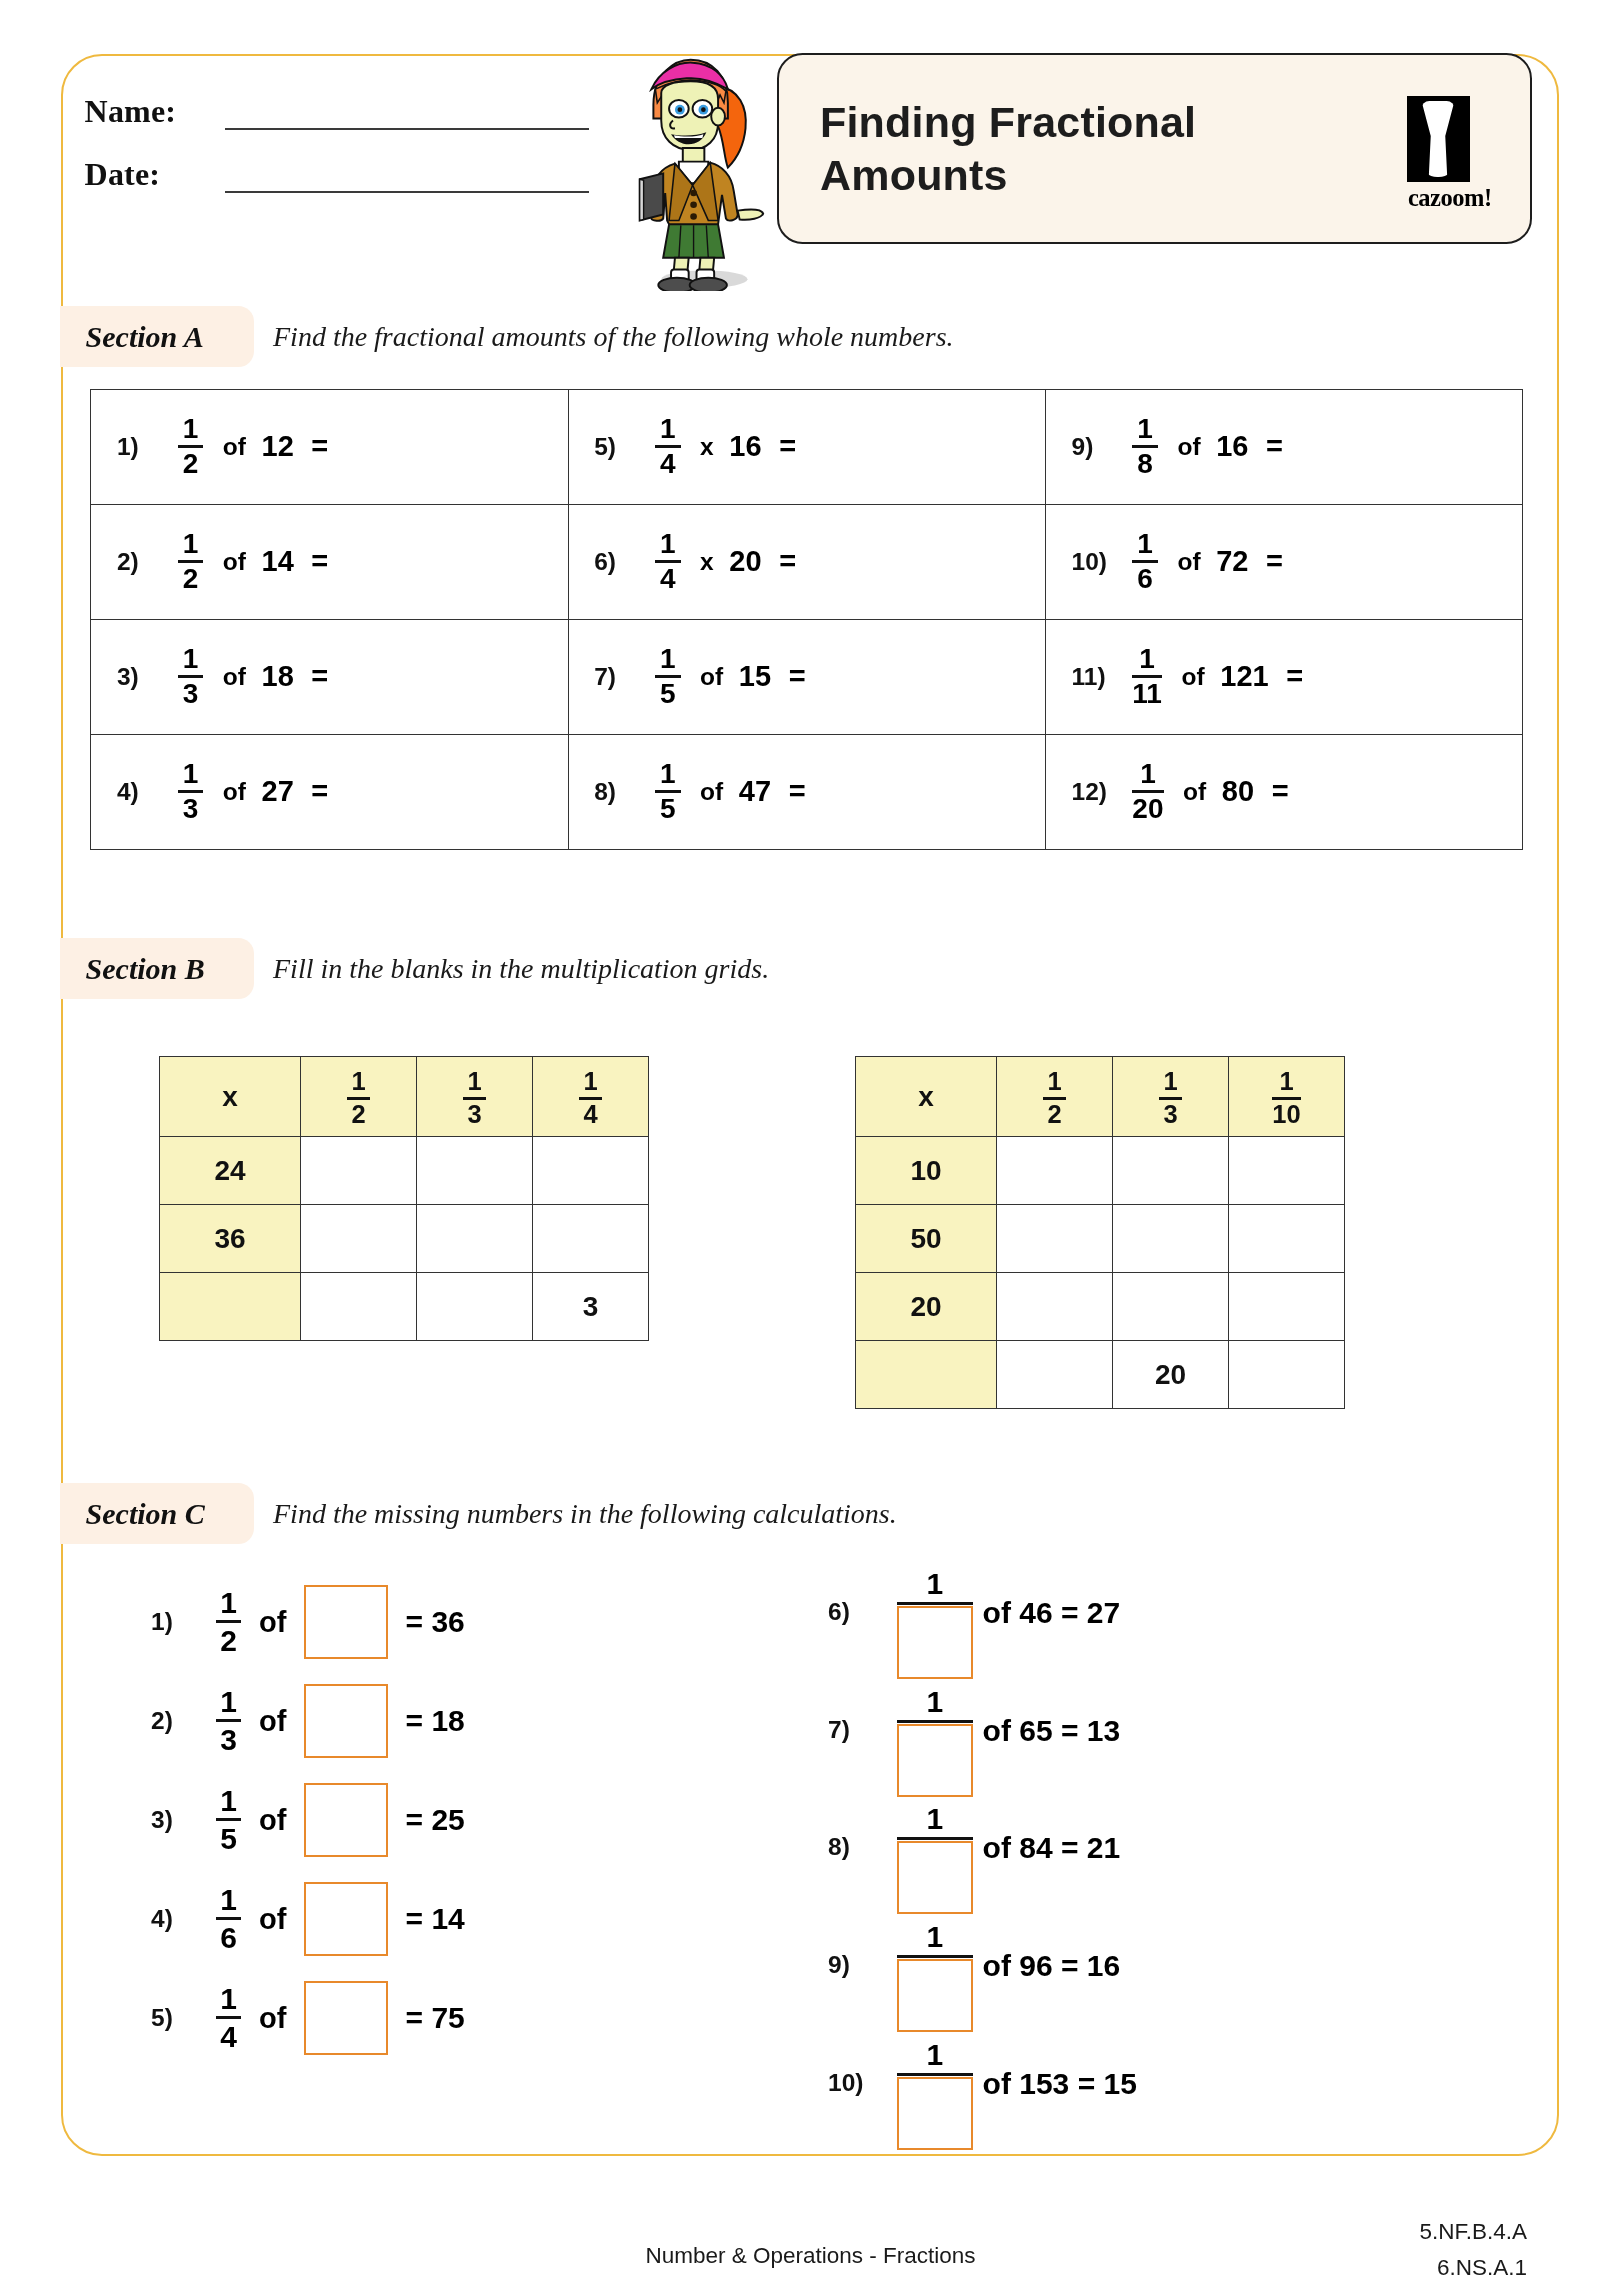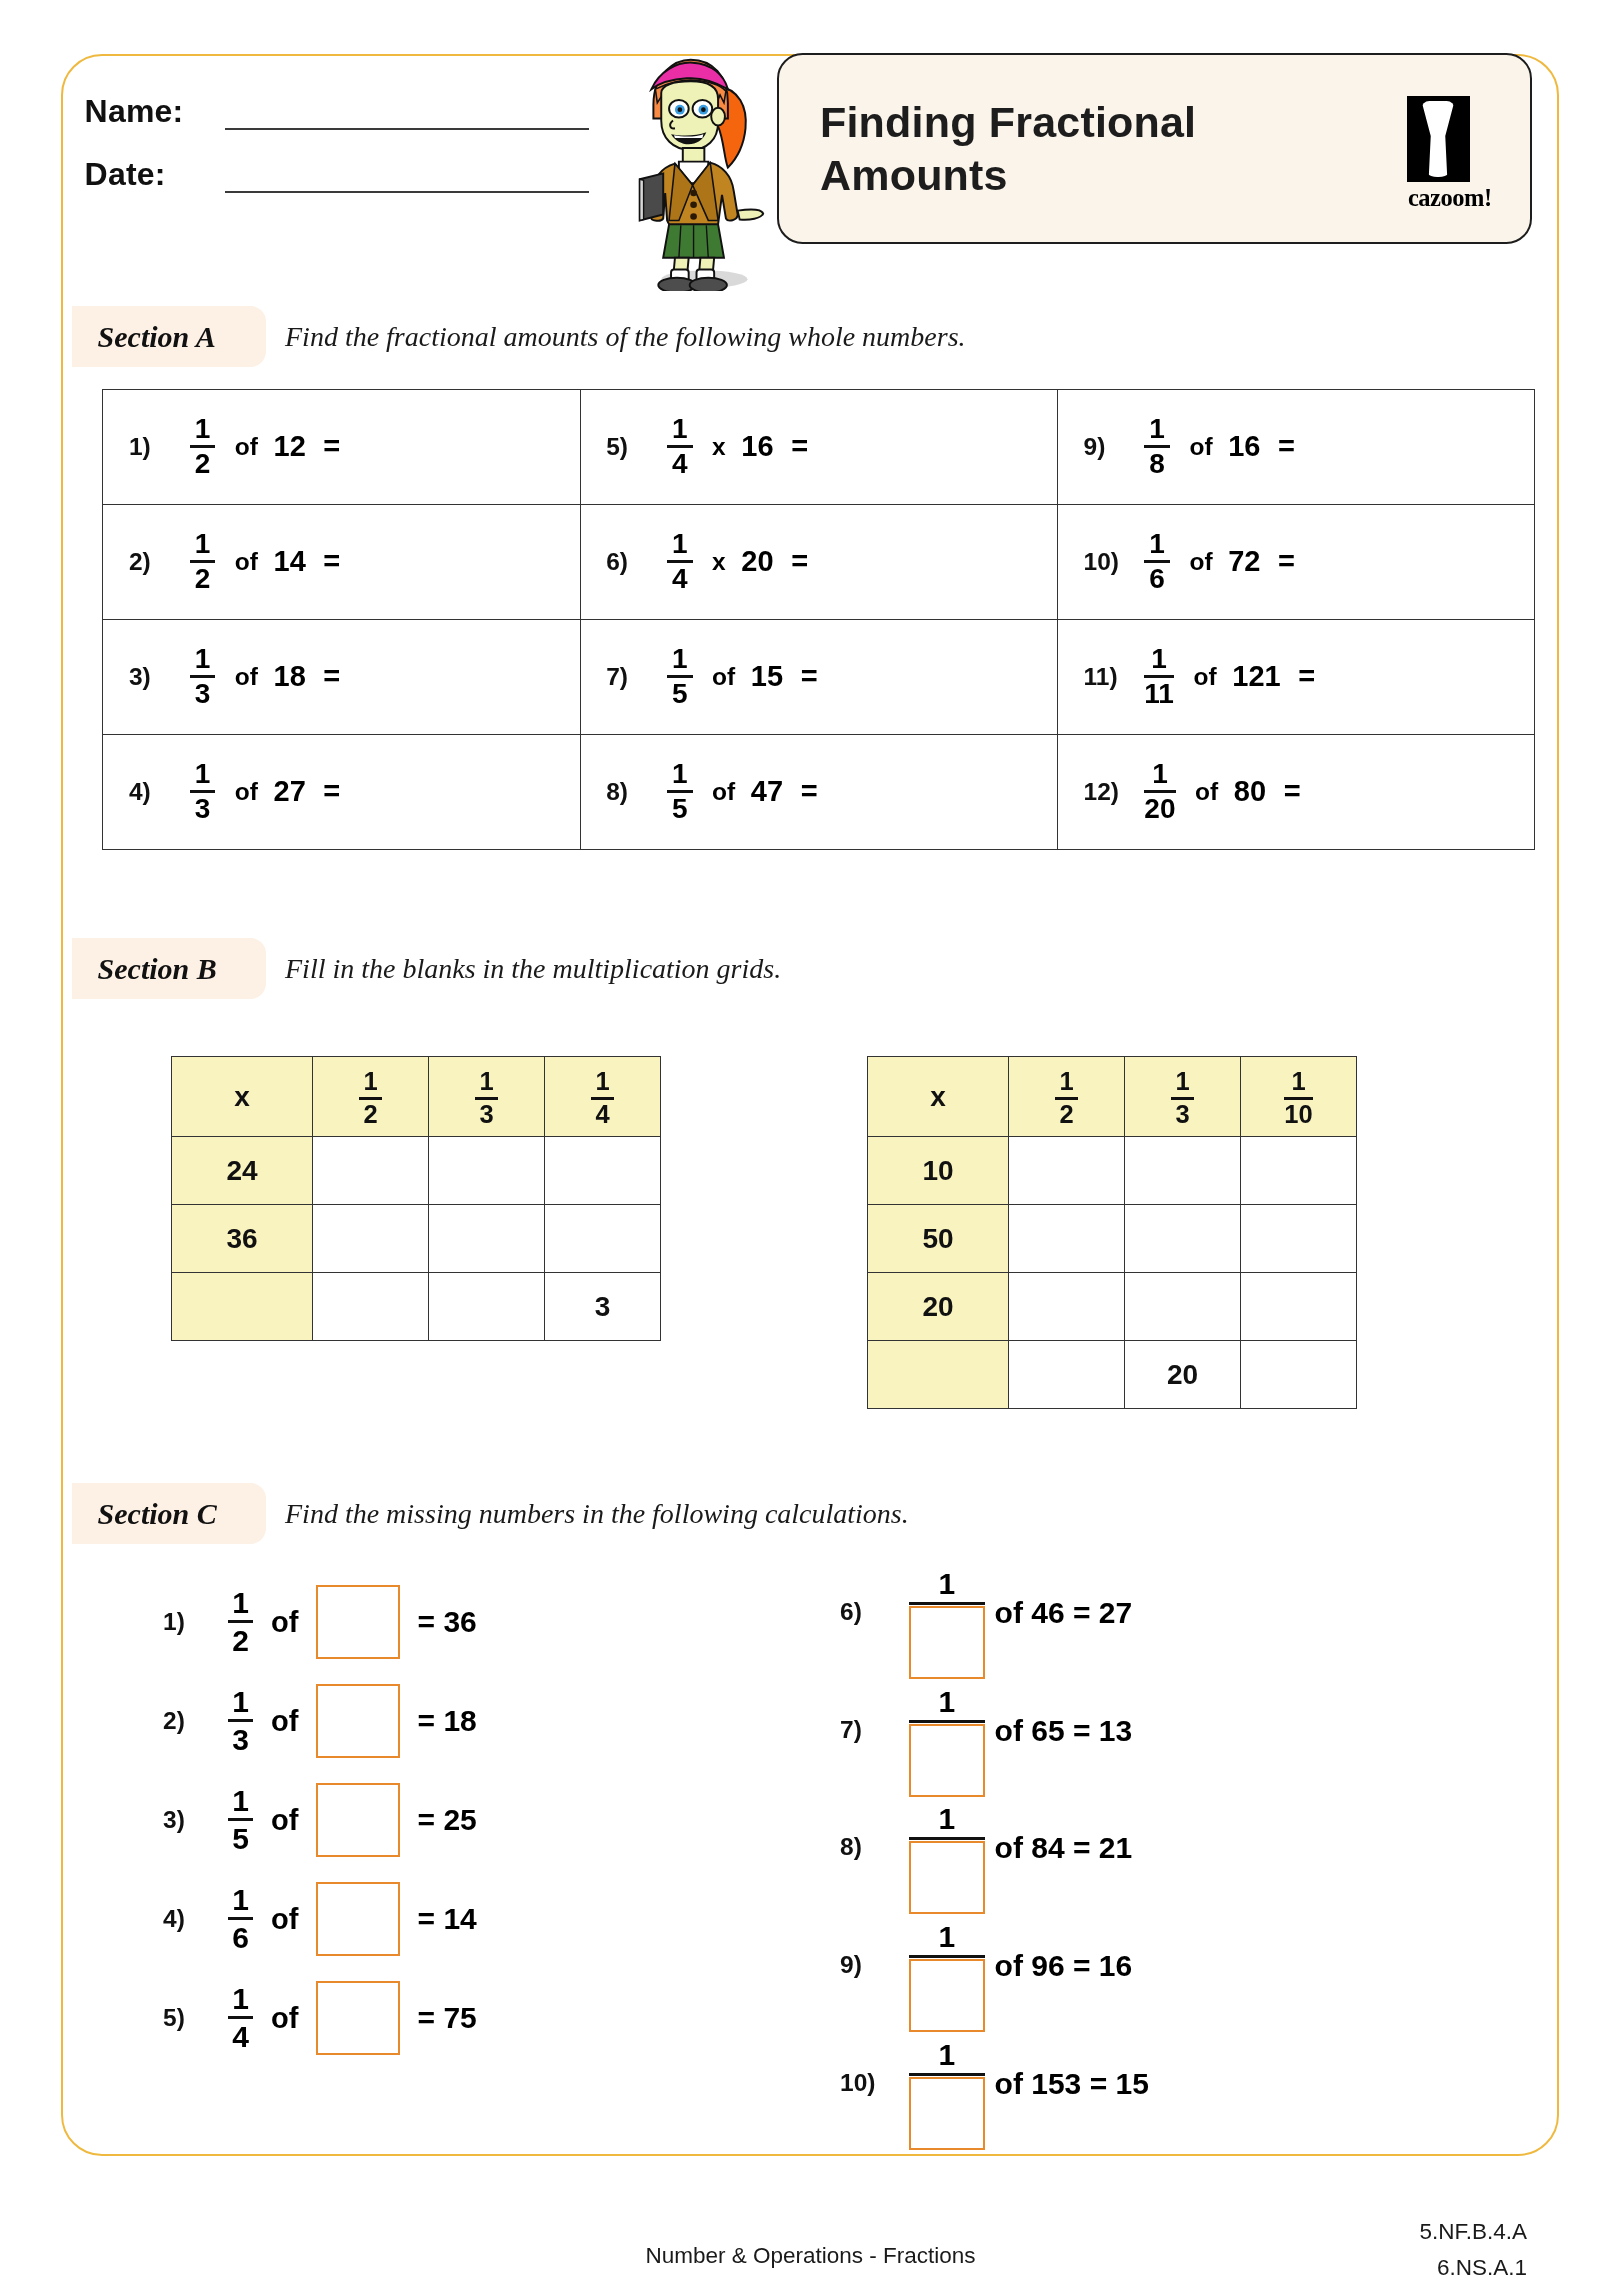--- a/index.html
+++ b/index.html
@@ -19,21 +19,21 @@
     width:1498px; height:2102px;
     border:2.9px solid #efb93f;
     border-radius:41px;
     background:#ffffff;
   }
 
   
   #header { position:absolute; left:0; top:0; width:100%; height:250px; }
 
   .namedate { position:absolute; left:21.6px; top:37px; width:510px; }
-  .nd-row { display:flex; align-items:flex-end; margin-bottom:25.5px; }
+  .nd-row { display:flex; align-items:flex-end; margin-bottom:25.5px;font-family:Liberation Serif, serif; }
   .nd-label {
     font-size:32px; font-weight:bold; color:#111;
     width:127px; letter-spacing:0.2px;
   }
   .nd-line { flex:1; border-bottom:2.5px solid #3a3a3a; height:29px; margin-left:13.7px; margin-right:5.9px; }
 
   
   #mascot { position:absolute; left:551px; top:-9.8px; width:167px; height:245px; }
 
   
@@ -59,21 +59,21 @@
     width:33px; height:76px; background:#fff;
     border-radius:7.8px 7.8px 15.7px 15.7px;
     clip-path: polygon(0% 0%,100% 0%,72% 46%,78% 100%,22% 100%,28% 46%);
   }
   #logo .logotext {
     font-family:"Liberation Serif", serif;
     font-weight:bold; font-size:24.5px; color:#000; margin-top:2px; letter-spacing:-0.5px;margin-left:17px;
   }
 
   
-  .sec-wrap { position:absolute; left:12px; width:100%; }
+  .sec-wrap { position:absolute; left:0; width:100%; }
   .sec-head { position:relative; height:61px; }
   .sec-tag {
     position:absolute; left:-2.9px; top:0;
     width:194px; height:61px;
     background:#fdf0e4; border-radius:0 15.7px 15.7px 0;
     display:flex; align-items:center; padding-left:25.5px;
   }
   .sec-tag span {
     font-family:"Liberation Serif", serif;
     font-weight:bold; font-style:italic; font-size:30px; color:#111;

